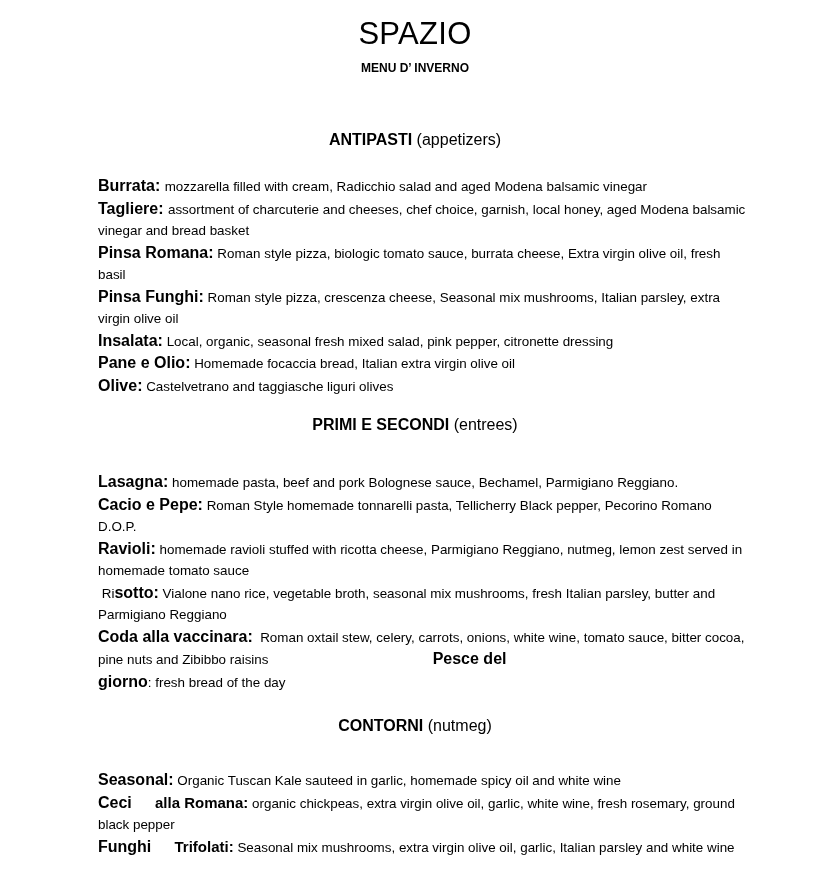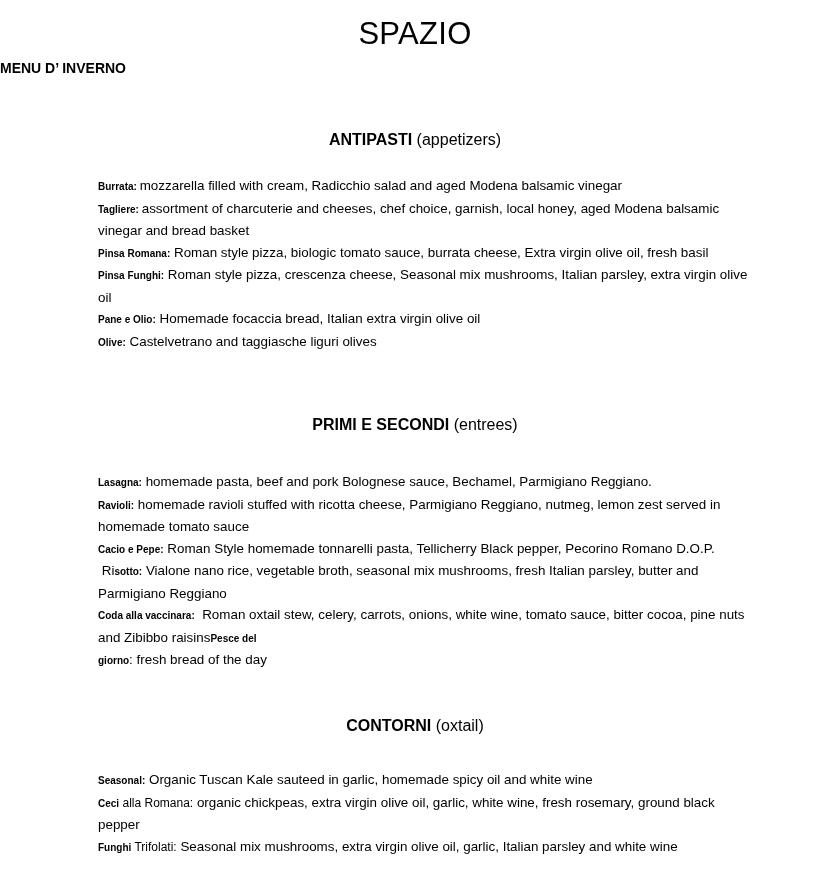--- a/index.html
+++ b/index.html
@@ -29,22 +29,22 @@
       text-align: center;
       font-size: 31px;
       letter-spacing: 0.3px;
       line-height: 40px;
     }
     .subtitle {
       position: absolute;
       top: 59px;
       left: 0;
       width: 830px;
-      text-align: left;
-      font-size: 14px;
+      text-align: center;
+      font-size: 12px;
       font-weight: bold;
       line-height: 18px;
     }
     .section-title {
       position: absolute;
       left: 0;
       width: 830px;
       text-align: center;
       font-size: 16px;
       line-height: 26px;
@@ -56,30 +56,32 @@
       width: 650px;
       font-size: 13.4px;
       line-height: 21.5px;
     }
     .item {
       margin: 0;
       padding: 0;
     }
     .item .name {
       font-weight: bold;
-      font-size: 10px;
+      font-size: 16px;
     }
     .item .name-small {
-      font-weight: normal;
-      font-size: 12px;
+      font-weight: bold;
+      font-size: 15px;
+      margin-left: 19px;
     }
     .item .desc { }
     .pesce-inline {
       display: inline-block;
       width: 238px;
+      text-align: right;
     }
   </style>
 </head>
 <body>
 
 <div class="page">
 
   <div class="title">SPAZIO</div>
   <div class="subtitle">MENU D’ INVERNO</div>
 
@@ -95,56 +97,59 @@
     <p class="item">
       <span class="name">Tagliere</span><span class="name">: </span><span class="desc">assortment of charcuterie and cheeses, chef choice, garnish, local honey, aged Modena balsamic vinegar and bread basket</span>
     </p>
     <p class="item">
       <span class="name">Pinsa Romana:</span><span> </span><span class="desc">Roman style pizza, biologic tomato sauce, burrata cheese, Extra virgin olive oil, fresh basil</span>
     </p>
     <p class="item">
       <span class="name">Pinsa Funghi:</span><span> </span><span class="desc">Roman style pizza, crescenza cheese, Seasonal mix mushrooms, Italian parsley, extra virgin olive oil</span>
     </p>
     <p class="item">
+      <span class="name">Insalata:</span><span> </span><span class="desc">Local, organic, seasonal fresh mixed salad, pink pepper, citronette dressing</span>
+    </p>
+    <p class="item">
       <span class="name">Pane e Olio:</span><span> </span><span class="desc">Homemade focaccia bread, Italian extra virgin olive oil</span>
     </p>
     <p class="item">
       <span class="name">Olive:</span><span> </span><span class="desc">Castelvetrano and taggiasche liguri olives</span>
     </p>
   </div>
 
   <div class="section-title" style="top:412px;">
     <span class="sec-name">PRIMI E SECONDI</span>
     <span>(entrees)</span>
   </div>
 
   <div class="items" style="top:471px;">
     <p class="item">
       <span class="name">Lasagna:</span><span> </span><span class="desc">homemade pasta, beef and pork Bolognese sauce, Bechamel,  Parmigiano Reggiano.</span>
     </p>
     <p class="item">
-      <span class="name">Ravioli:</span><span> </span><span class="desc">homemade ravioli stuffed with ricotta cheese, Parmigiano Reggiano, nutmeg, lemon zest served in homemade tomato sauce</span>
+      <span class="name">Cacio e Pepe:</span><span> </span><span class="desc">Roman Style homemade tonnarelli pasta, Tellicherry Black pepper, Pecorino Romano D.O.P.</span>
     </p>
     <p class="item">
-      <span class="name">Cacio e Pepe:</span><span> </span><span class="desc">Roman Style homemade tonnarelli pasta, Tellicherry Black pepper, Pecorino Romano D.O.P.</span>
+      <span class="name">Ravioli:</span><span> </span><span class="desc">homemade ravioli stuffed with ricotta cheese, Parmigiano Reggiano, nutmeg, lemon zest served in homemade tomato sauce</span>
     </p>
     <p class="item">
       <span style="white-space:pre;"> Ri</span><span class="name">sotto:</span><span> </span><span class="desc">Vialone nano rice, vegetable broth, seasonal mix mushrooms, fresh Italian parsley, butter and Parmigiano Reggiano</span>
     </p>
     <p class="item">
       <span class="name">Coda alla vaccinara:</span><span style="white-space:pre;">  </span><span class="desc">Roman oxtail stew, celery, carrots, onions, white wine, tomato sauce, bitter cocoa, pine nuts and Zibibbo raisins</span><span class="pesce-inline"><span class="name">Pesce del</span></span>
     </p>
     <p class="item">
       <span class="name">giorno</span><span>: </span><span class="desc">fresh bread of the day</span>
     </p>
   </div>
 
   <div class="section-title" style="top:713px;">
     <span class="sec-name">CONTORNI</span>
-    <span>(oxtail)</span>
+    <span>(nutmeg)</span>
   </div>
 
   <div class="items" style="top:769px;">
     <p class="item">
       <span class="name">Seasonal:</span><span> </span><span class="desc">Organic Tuscan Kale sauteed in garlic, homemade spicy oil and white wine</span>
     </p>
     <p class="item">
       <span class="name">Ceci</span><span class="name-small"> alla Romana:</span><span> </span><span class="desc">organic chickpeas, extra virgin olive oil, garlic, white wine, fresh rosemary, ground black pepper</span>
     </p>
     <p class="item">

